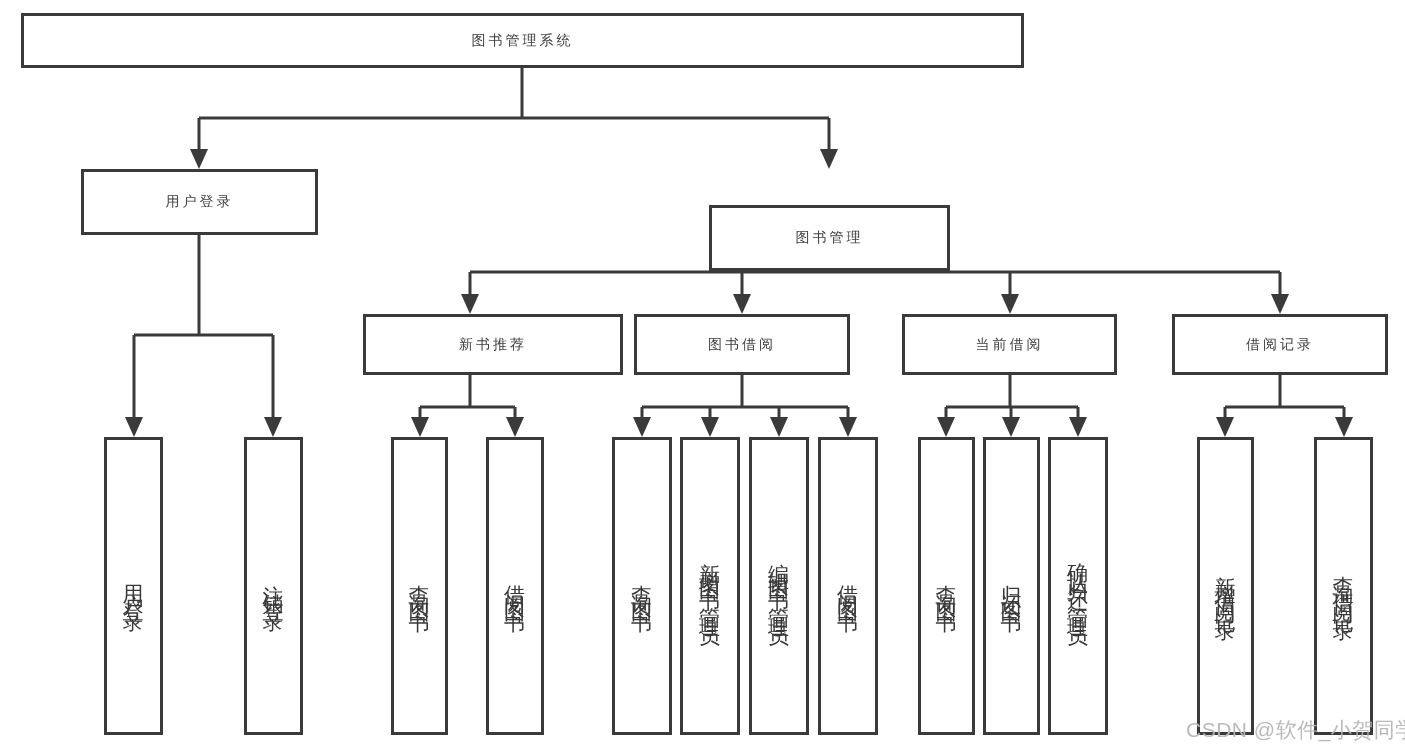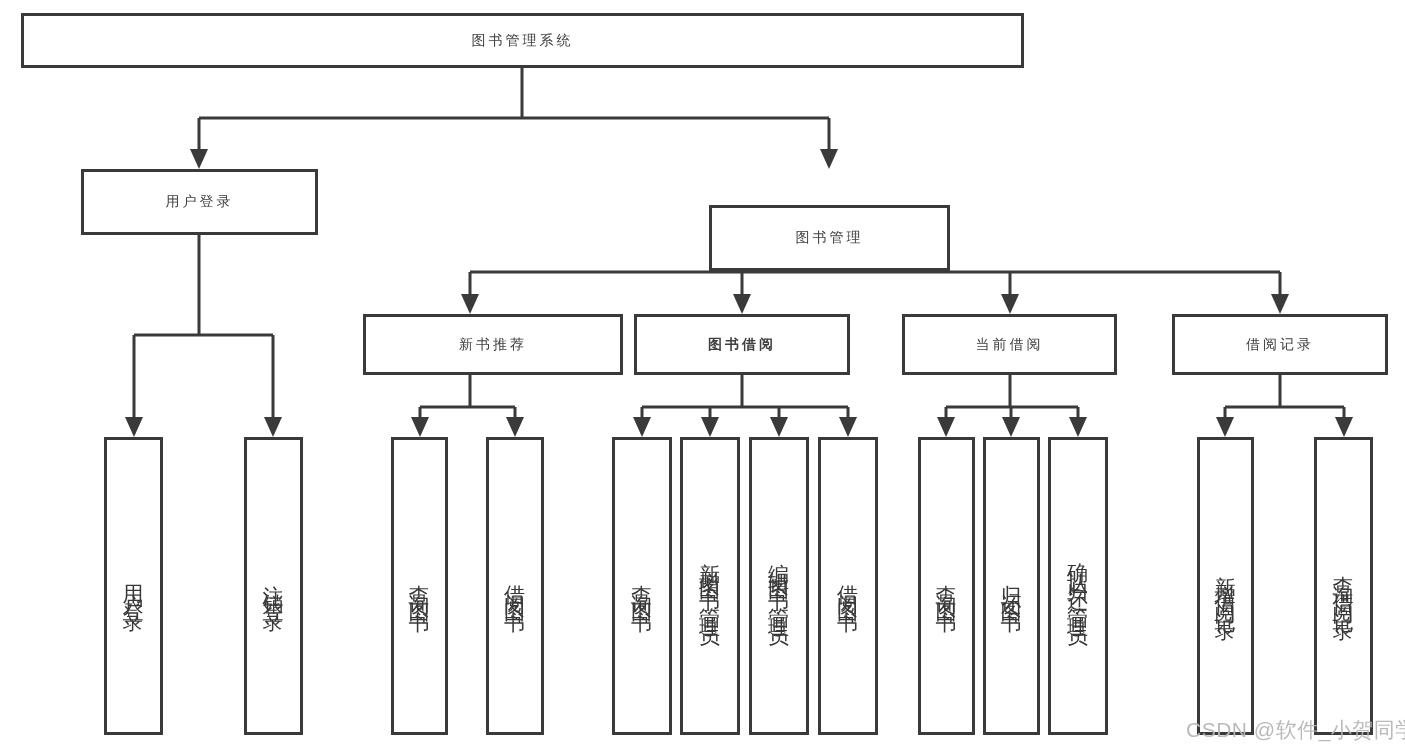--- a/index.html
+++ b/index.html
@@ -38,21 +38,21 @@
     font-size: 21px;
     letter-spacing: 9px;
     line-height: 1;
     color: #383838;
   }
   
   #node-root        { left: 21px;   top: 13px;  width: 1003px; height: 55px; }
   #node-user-login  { left: 81px;   top: 169px; width: 237px;  height: 66px; }
   #node-book-mgmt   { left: 709px;  top: 169px; width: 241px;  height: 66px; margin-top: 36px; }
   #node-new-book    { left: 363px;  top: 314px; width: 260px;  height: 61px; }
-  #node-borrowing   { left: 634px;  top: 314px; width: 216px;  height: 61px; font-weight: bold; }
+  #node-borrowing   { left: 634px;  top: 314px; width: 216px;  height: 61px; }
   #node-current     { left: 902px;  top: 314px; width: 215px;  height: 61px; }
   #node-records     { left: 1172px; top: 314px; width: 216px;  height: 61px; }
   .leaf { top: 437px; height: 298px; }
   #leaf-1  { left: 104px;  width: 59px; }
   #leaf-2  { left: 244px;  width: 59px; }
   #leaf-3  { left: 391px;  width: 57px; }
   #leaf-4  { left: 486px;  width: 58px; }
   #leaf-5  { left: 612px;  width: 60px; }
   #leaf-6  { left: 680px;  width: 60px; }
   #leaf-7  { left: 749px;  width: 60px; }

